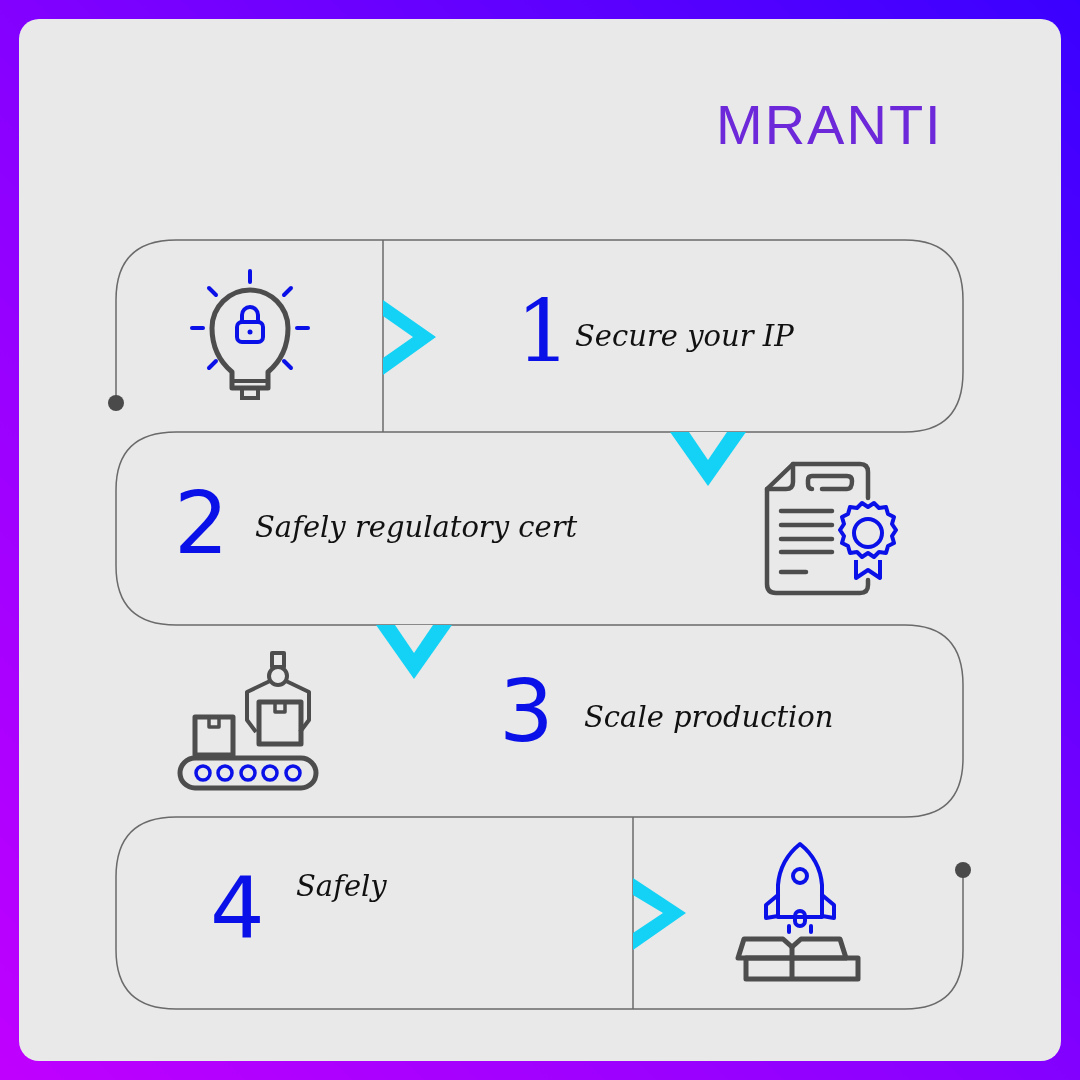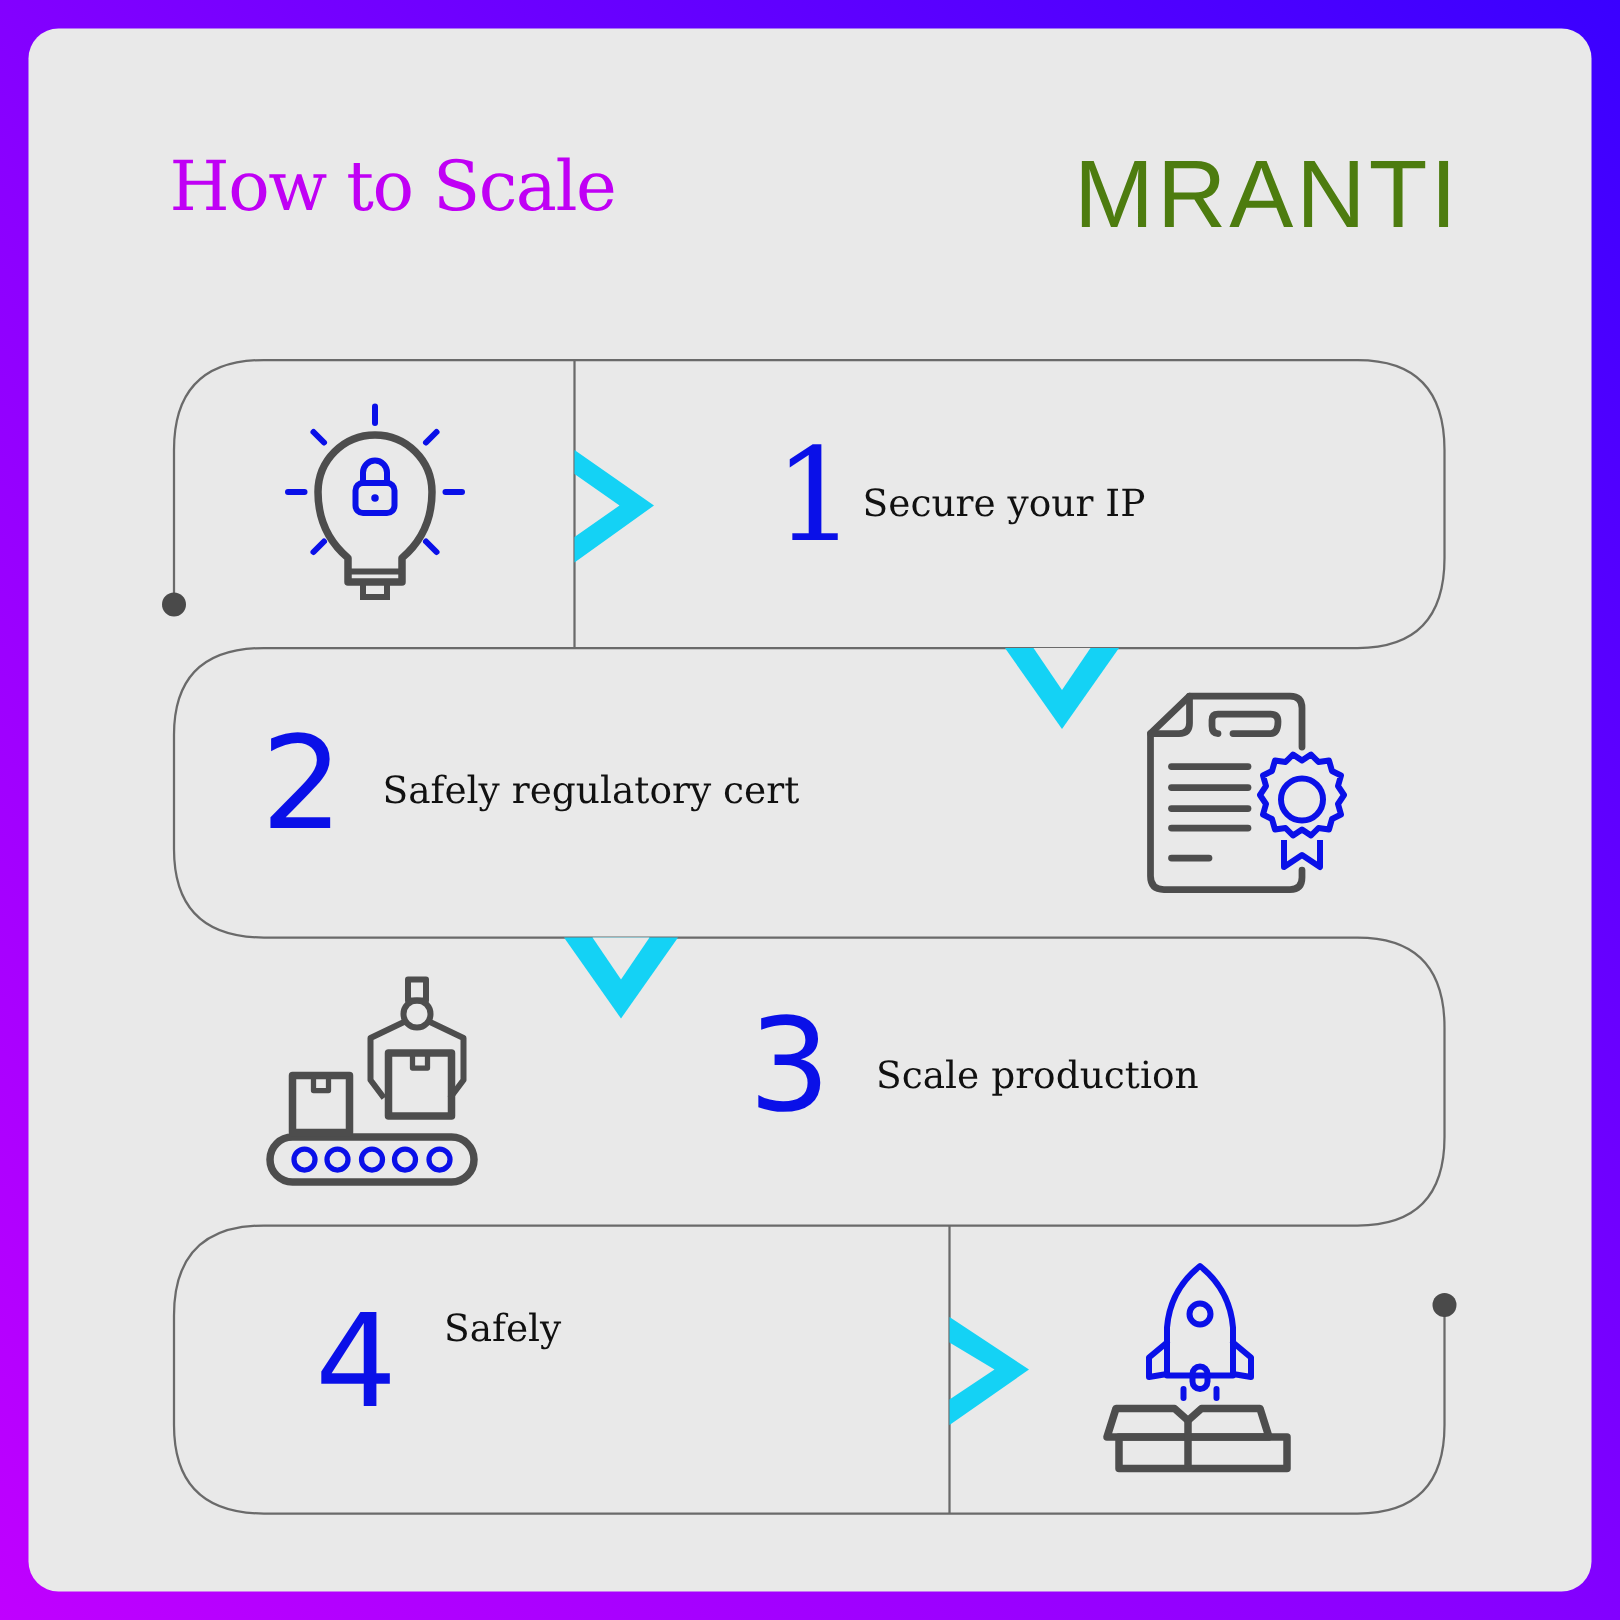--- a/index.html
+++ b/index.html
@@ -1,31 +1,31 @@
 <!DOCTYPE html>
 <html><head>
 <meta charset="utf-8">
 <style>
   html,body{margin:0;padding:0;}
   body{width:1080px;height:1080px;overflow:hidden;position:relative;
     background:linear-gradient(45deg,#c000ff 0%,#8a00ff 45%,#3a00ff 100%);}
   .card{position:absolute;left:19px;top:19px;width:1042px;height:1042px;border-radius:20px;background:#e9e9e9;}
   .title{position:absolute;left:113px;top:96px;margin:0;font-family:"DejaVu Serif",serif;font-size:46px;line-height:56px;color:#c000f5;font-weight:normal;letter-spacing:-1px;}
-  .logo{position:absolute;left:716px;top:92px;font-family:"Liberation Sans",sans-serif;font-size:64px;color:#4d7c0f;letter-spacing:2px;font-weight:normal;}
+  .logo{position:absolute;left:716px;top:92px;font-family:"Liberation Sans",sans-serif;font-size:56px;color:#6d28d9;letter-spacing:2px;font-weight:normal;}
   svg.art{position:absolute;left:0;top:0;}
   .num{position:absolute;font-family:"DejaVu Sans",sans-serif;color:#0a10e8;font-weight:normal;}
-  .label{position:absolute;font-family:"DejaVu Serif",serif;color:#111;font-size:25px;line-height:40px;}
+  .label{position:absolute;font-family:"DejaVu Serif",serif;color:#111;font-size:29px;line-height:40px;font-style:italic;}
 </style>
 </head>
 <body>
 
 <div class="card"></div>
 
 <h1 class="title">
-  <span>How to Scale</span><br>
+  <br>
 </h1>
 
 <div class="logo">MRANTI</div>
 
 <svg class="art" width="1080" height="1080" viewBox="0 0 1080 1080">
 
   <g fill="none" stroke="#6a6a6a" stroke-width="1.5">
     <path d="M116 403 V300 Q116 240 176 240 H905 Q963 240 963 300 V372 Q963 432 905 432 H176 Q116 432 116 490 V566 Q116 625 176 625 H905 Q963 625 963 685 V758 Q963 817 905 817 H176 Q116 817 116 877 V950 Q116 1009 176 1009 H905 Q963 1009 963 950 V870"></path>
     <line x1="383" y1="240" x2="383" y2="432"></line>
     <line x1="633" y1="817" x2="633" y2="1009"></line>

